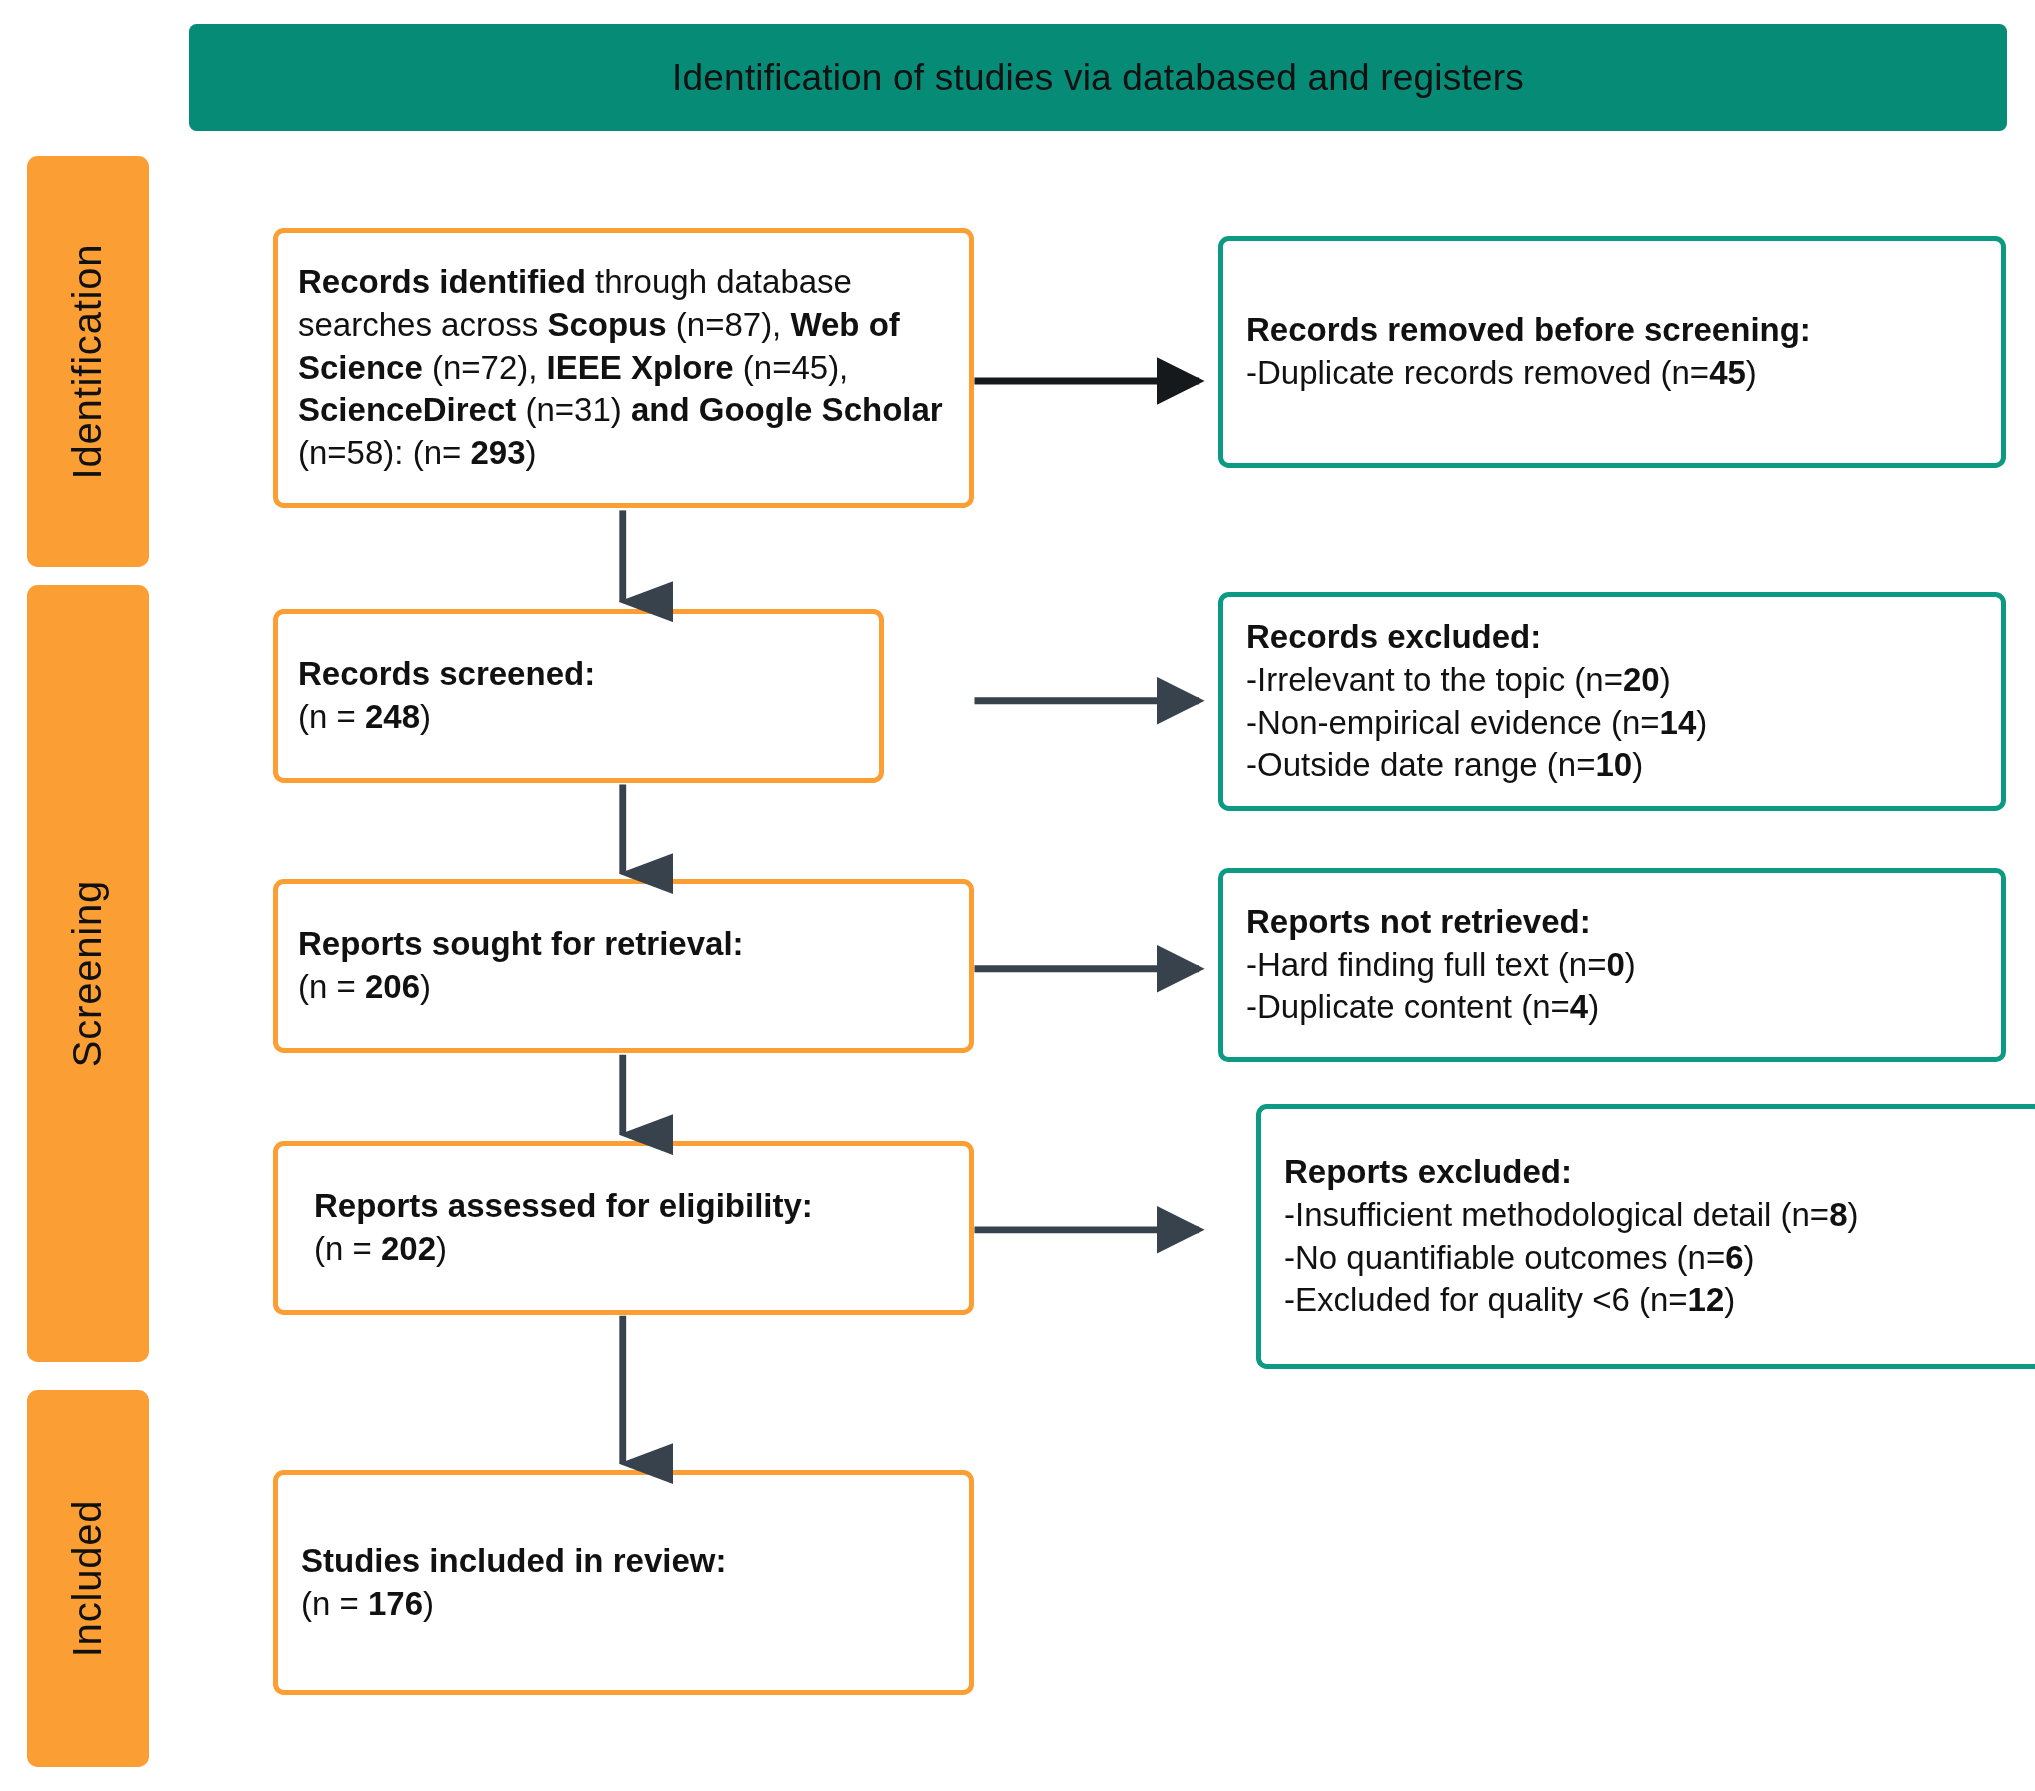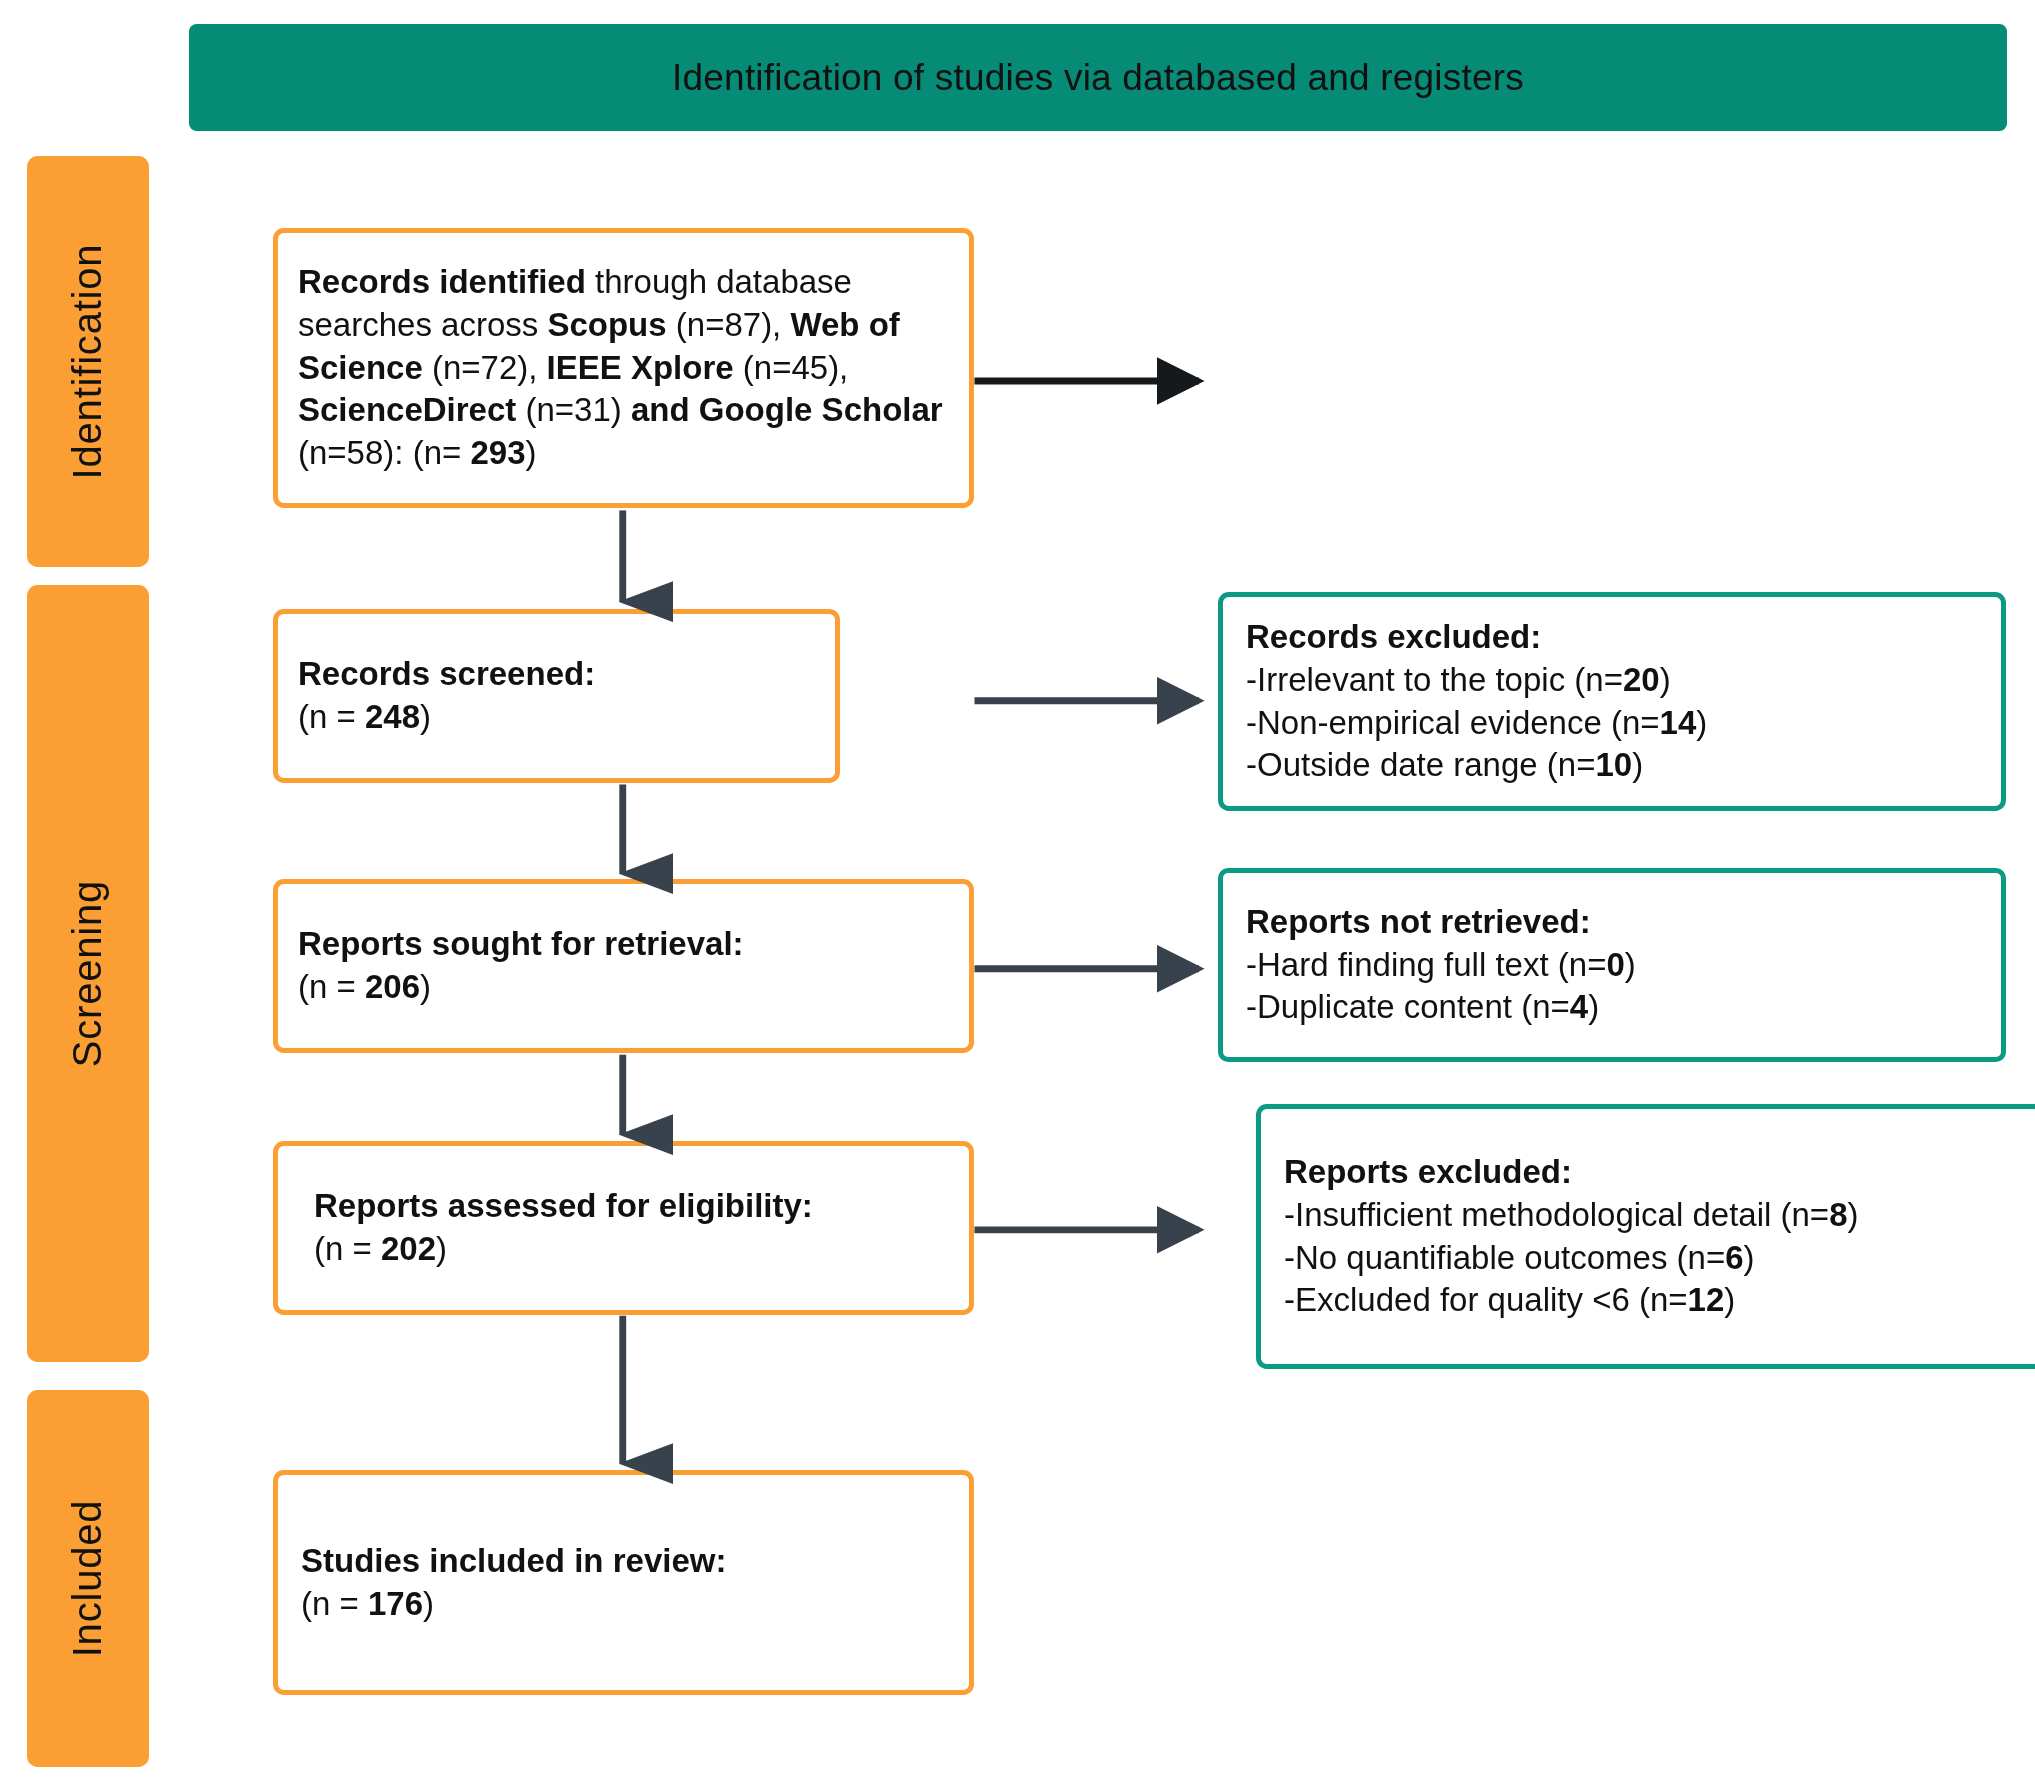--- a/index.html
+++ b/index.html
@@ -81,21 +81,21 @@
     line-height: 1.30;
     color: #111111;
   }
   .flow-box.orange { border: 5.3px solid #FB9E33; }
   .flow-box.teal   { border: 5.3px solid #0d9a85; }
 
   .flow-box b { font-weight: bold; }
 
   
   #box-identified        { left: 273px; top: 228px;  width: 701px; height: 280px; }
-  #box-screened          { left: 273px; top: 609px;  width: 567px; height: 174px; }
+  #box-screened          { left: 273px; top: 609px;  width: 611px; height: 174px; }
   #box-sought            { left: 273px; top: 879px; width: 701px; height: 174px; }
   #box-assessed          { left: 273px; top: 1141px; width: 701px; height: 174px; padding-left: 16px; }
   #box-included          { left: 273px; top: 1470px; width: 701px; height: 225px; }
 
   
   #box-removed           { left: 1218px; top: 236px;  width: 788px; height: 232px; }
   #box-records-excluded  { left: 1218px; top: 592px;  width: 788px; height: 219px; }
   #box-not-retrieved     { left: 1218px; top: 868px; width: 788px; height: 194px; border-radius: 10px; }
   #box-reports-excluded  { left: 1256px; top: 1104px; width: 788px; height: 265px; }
 
@@ -147,20 +147,23 @@
   </div>
 
   <div class="flow-box orange" id="box-assessed">
     <div class="box-text"><b>Reports assessed for eligibility:</b><br><span>(n = </span><b>202</b><span>)</span></div>
   </div>
 
   <div class="flow-box orange" id="box-included">
     <div class="box-text"><b>Studies included in review:</b><br><span>(n = </span><b>176</b><span>)</span></div>
   </div>
 
+  <div class="flow-box teal" id="box-removed">
+    <div class="box-text"><b>Records removed before screening:</b><br><span>-Duplicate records removed (n=</span><b>45</b><span>)</span></div>
+  </div>
 
   <div class="flow-box teal" id="box-records-excluded">
     <div class="box-text"><b>Records excluded:</b><br><span>-Irrelevant to the topic (n=</span><b>20</b><span>)</span><br><span>-Non-empirical evidence (n=</span><b>14</b><span>)</span><br><span>-Outside date range (n=</span><b>10</b><span>)</span></div>
   </div>
 
   <div class="flow-box teal" id="box-not-retrieved">
     <div class="box-text"><b>Reports not retrieved:</b><br><span>-Hard finding full text (n=</span><b>0</b><span>)</span><br><span>-Duplicate content (n=</span><b>4</b><span>)</span></div>
   </div>
 
   <div class="flow-box teal" id="box-reports-excluded">

